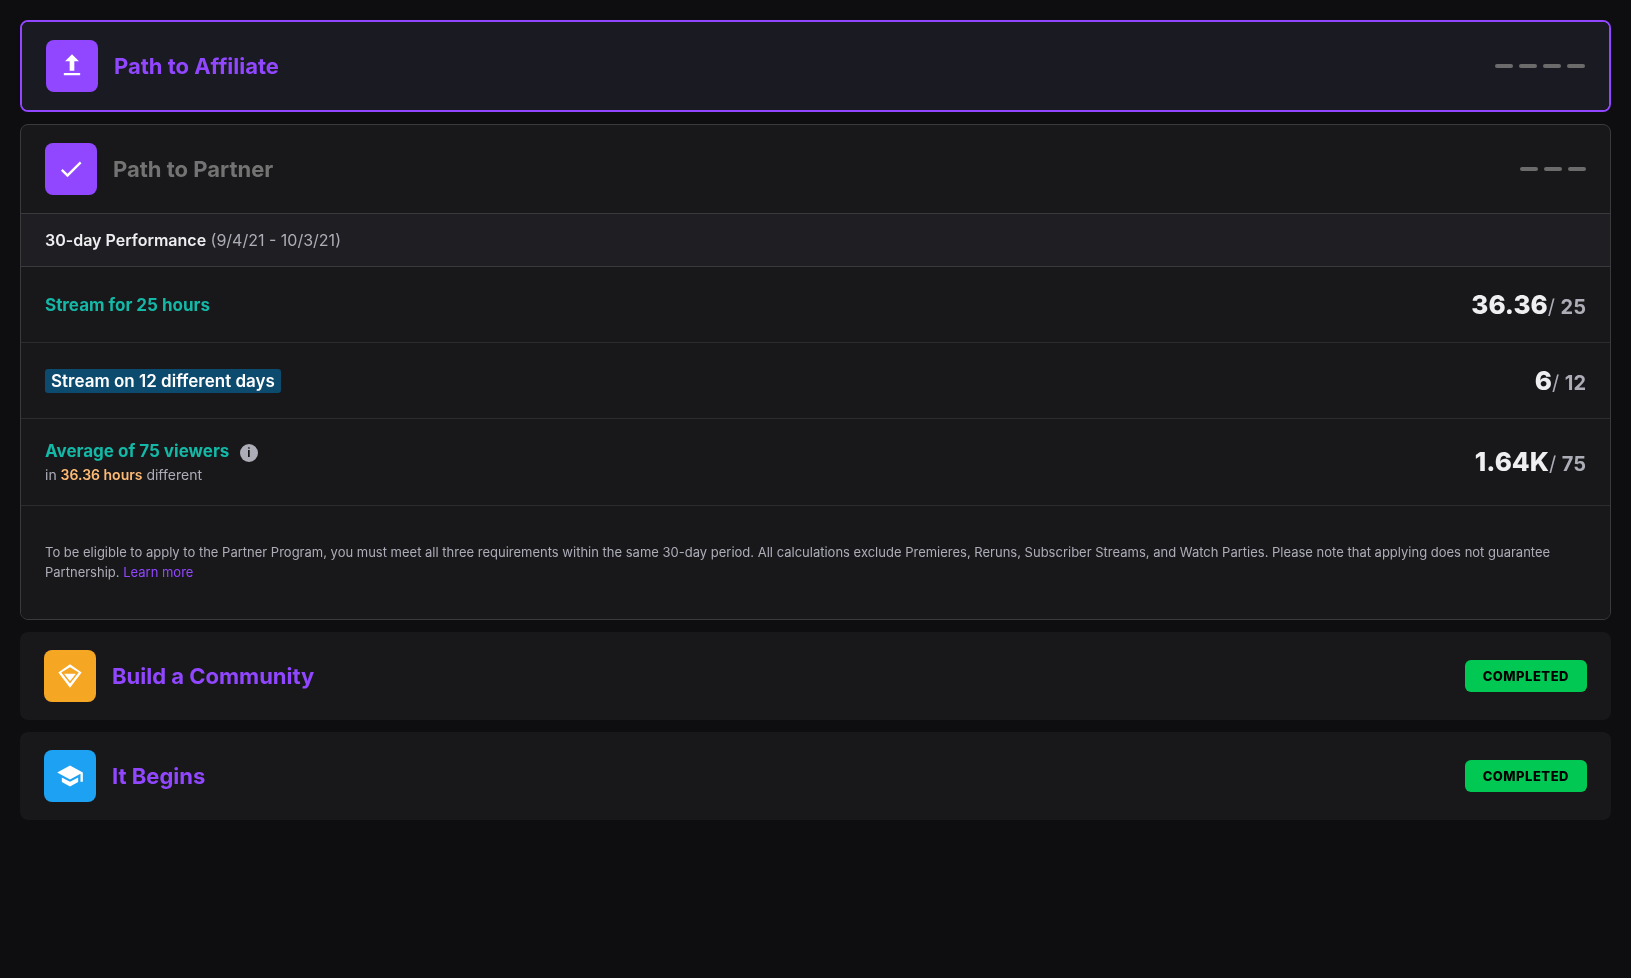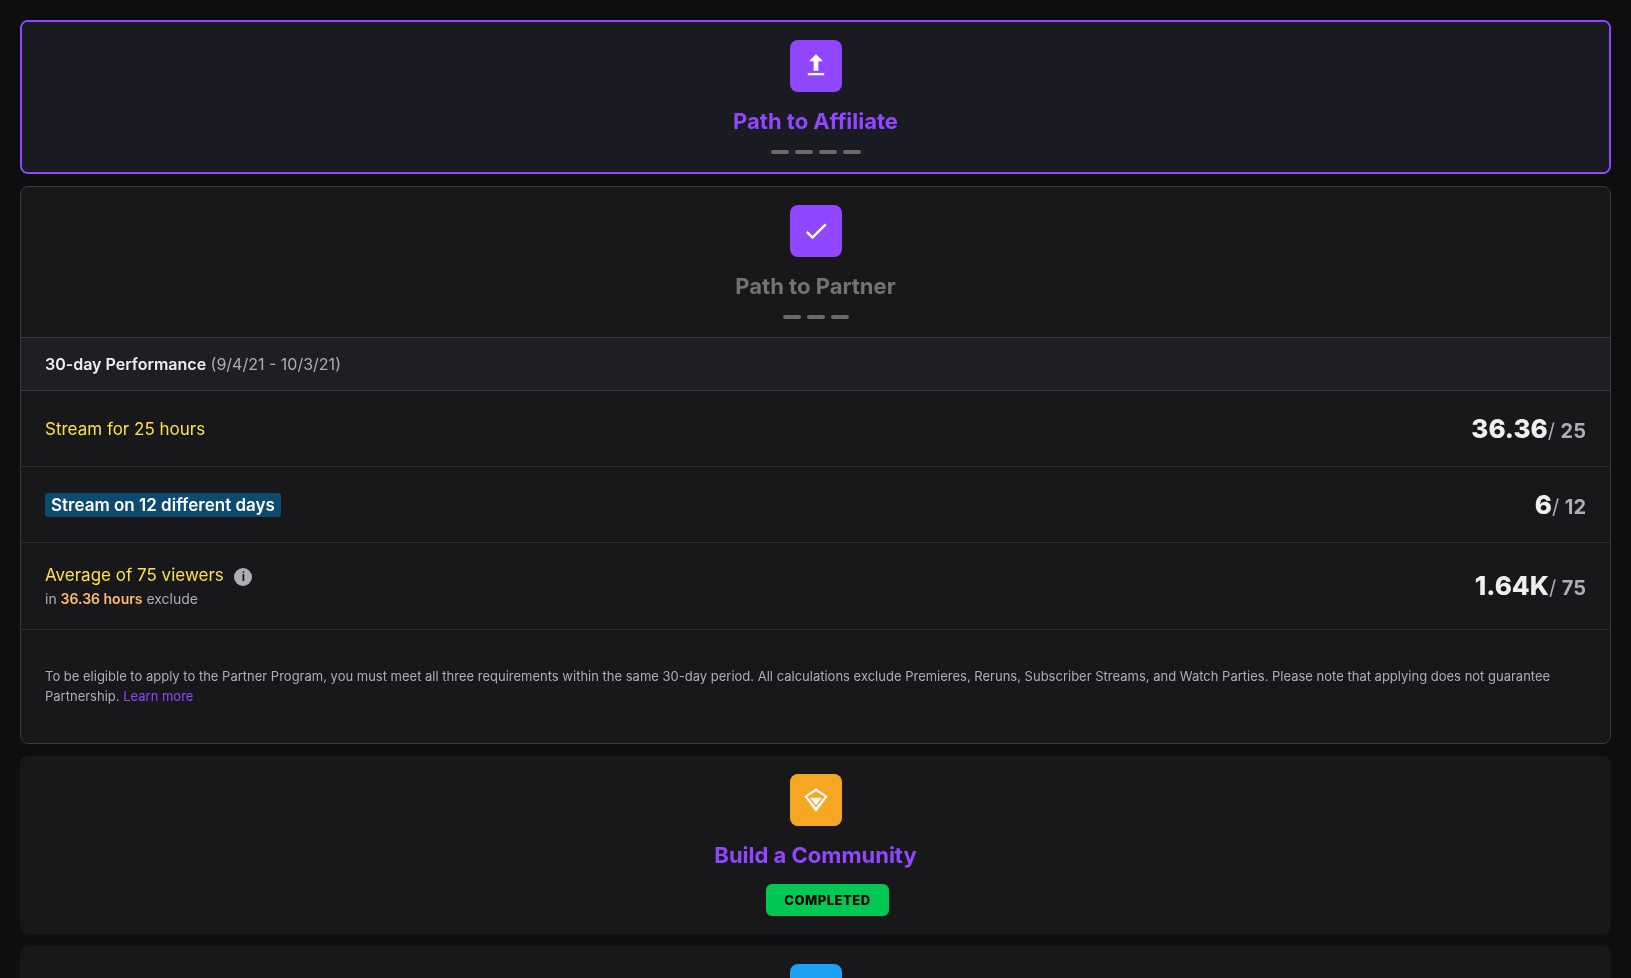--- a/index.html
+++ b/index.html
@@ -17,21 +17,20 @@
       border-radius: 8px;
       margin-bottom: 12px;
       overflow: hidden;
     }
 
     .card-header {
       display: flex;
       align-items: center;
       padding: 18px 24px;
       gap: 16px;
-      flex-direction: column;
     }
 
     .card-header-icon {
       width: 52px;
       height: 52px;
       border-radius: 8px;
       display: flex;
       align-items: center;
       justify-content: center;
       flex-shrink: 0;
@@ -106,22 +105,22 @@
       padding: 22px 24px;
       border-bottom: 1px solid #2c2c30;
     }
 
     .metric-row:last-of-type {
       border-bottom: none;
     }
 
     .metric-label {
       font-size: 17px;
-      font-weight: 400;
-      color: #fde047;
+      font-weight: 700;
+      color: #14b8a6;
     }
 
     .metric-label-highlighted {
       background-color: #0c4a6e;
       color: #ffffff;
       padding: 2px 6px;
       border-radius: 3px;
       font-size: 17px;
       font-weight: 600;
     }
@@ -286,21 +285,21 @@
       </div>
     </div>
 
     <div class="metric-row" style="border-bottom: none;">
       <div>
         <div>
           <span class="metric-label">Average of 75 viewers</span>
           <span class="info-icon">i</span>
         </div>
         <div class="metric-sub">
-          in <strong>36.36 hours</strong> <span>exclude</span>
+          in <strong>36.36 hours</strong> <span>different</span>
         </div>
       </div>
       <div class="metric-value">
         <span class="current">1.64K</span><span class="separator">/ </span><span class="goal">75</span>
       </div>
     </div>
   </div>
 
   <div class="disclaimer">
     <span>To be eligible to apply to the Partner Program, you must meet all three requirements within the same 30-day period. All calculations exclude Premieres, Reruns, Subscriber Streams, and Watch Parties. Please note that applying does not guarantee Partnership.</span>

